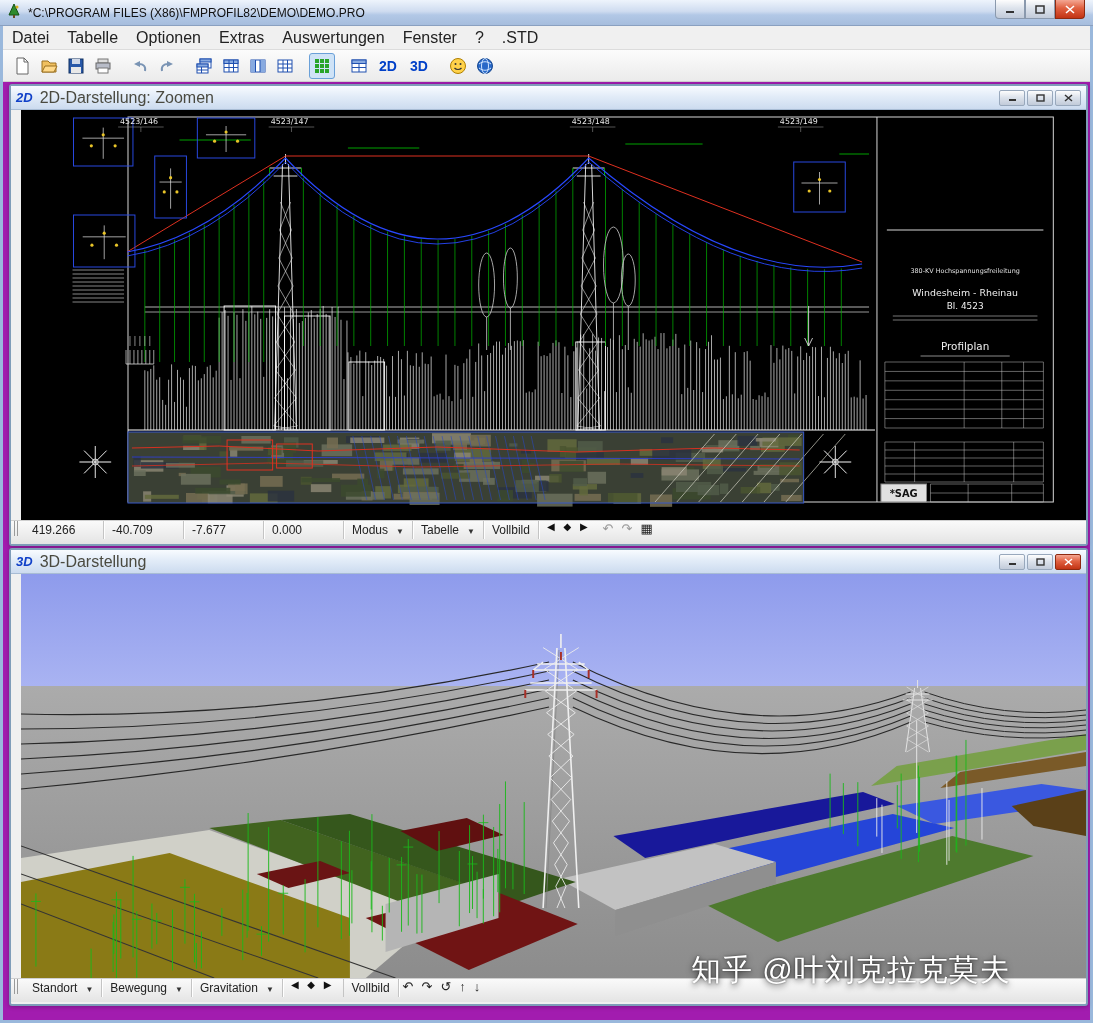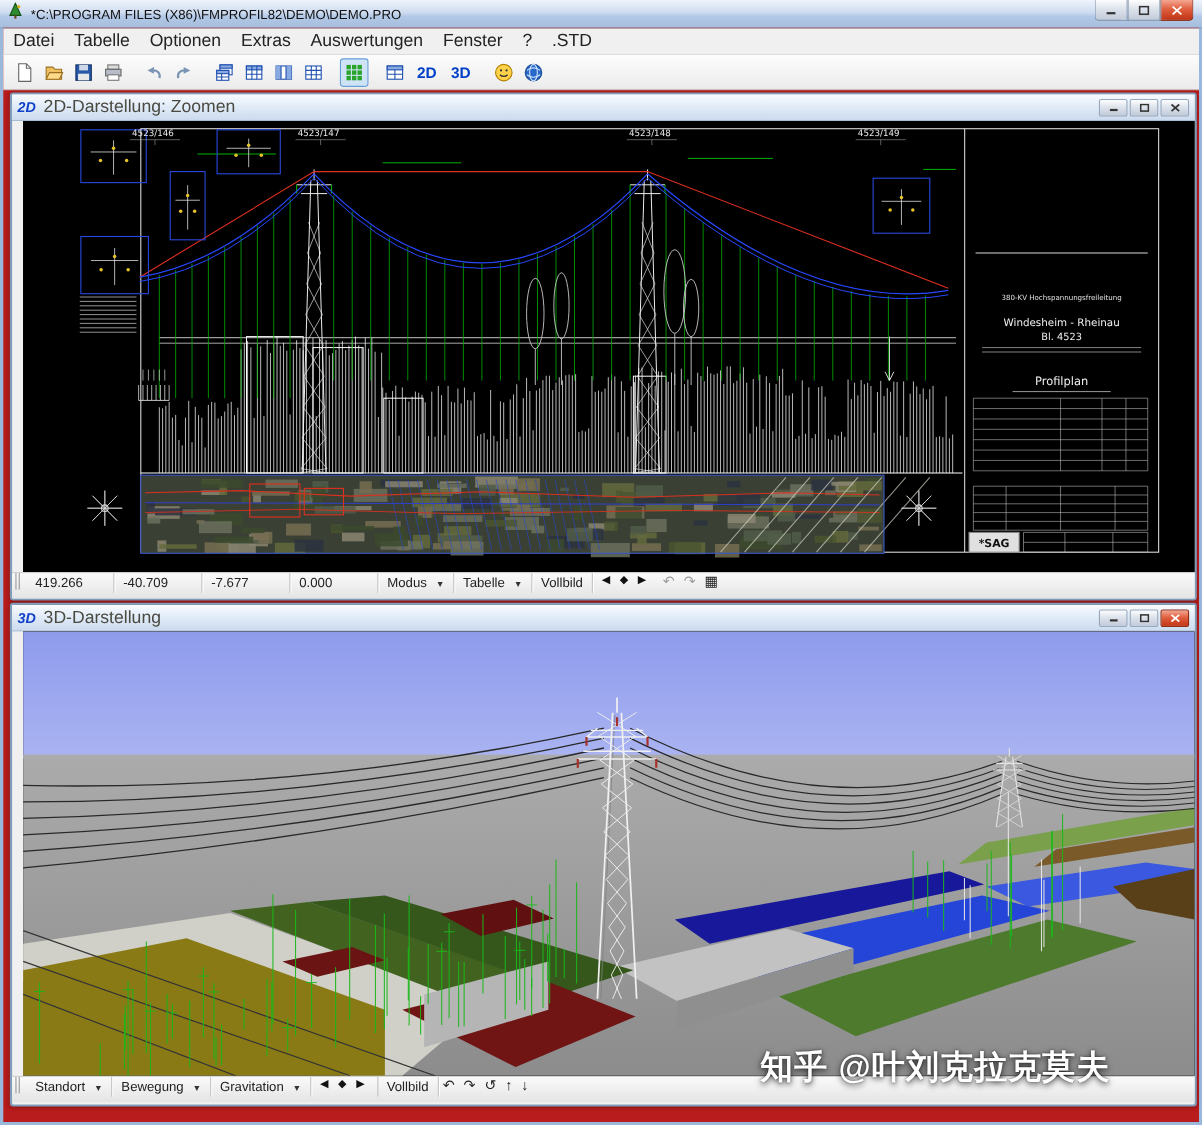--- a/index.html
+++ b/index.html
@@ -1,18 +1,18 @@
 <!DOCTYPE html>
 <html><head>
 <meta charset="utf-8">
 <style>
   * { margin:0; padding:0; box-sizing:border-box; }
   html,body { width:1093px; height:1023px; overflow:hidden; }
   body { font-family:"Liberation Sans", sans-serif; background:#f0f0f0; position:relative; }
-  .app { position:absolute; inset:0; border:3px solid #9ab8dc; border-top:none; background:#b91c1c; }
+  .app { position:absolute; inset:0; border:3px solid #9ab8dc; border-top:none; background:#a21caf; }
 
   
   .titlebar { position:absolute; left:-3px; right:-3px; top:0; height:26px;
     background:linear-gradient(#eef4fc,#cfdcf0 45%,#b2c8e6 60%,#a6bddd);
     border-bottom:1px solid #8aa0c0; display:flex; align-items:center; padding:0 6px; }
   .titlebar .ttext { font-size:12px; color:#111; margin-left:6px; flex:1; white-space:nowrap; }
   .winbtns { display:flex; align-self:flex-start; margin-right:2px; }
   .wbtn { width:30px; height:19px; display:flex; align-items:center; justify-content:center;
     background:linear-gradient(#fdfdfd,#dde3ec 45%,#c2cbd9); border:1px solid #8a99ad; border-top:none;
     color:#333; }
@@ -55,21 +55,21 @@
   .scell { padding:0 8px; height:18px; line-height:18px; border-right:1px solid #c4c4c4; box-shadow:1px 0 0 #fff; white-space:nowrap; }
   .scell.num { width:80px; }
   .scell .arr { font-size:8px; margin-left:8px; color:#333; }
   .nav { letter-spacing:3px; font-size:10px; padding:0 8px; color:#111; }
   .sicon { font-size:13px; padding:0 4px; color:#222; }
   .sicon.gray { color:#9a9a9a; }
 
   svg text { font-family:"DejaVu Sans", sans-serif; }
 
   
-  .watermark { position:absolute; left:688px; top:950px; font-size:30px; font-weight:bold; color:#fff;
+  .watermark { position:absolute; left:688px; top:950px; font-size:30px; font-weight:normal; color:#fff;
     letter-spacing:1px; text-shadow:0 2px 6px rgba(0,0,0,.75), 0 0 2px rgba(0,0,0,.55); z-index:50; white-space:nowrap; }
 </style>
 </head>
 <body>
 
 <div class="app">
 
   <div class="titlebar">
     <span>
       <svg width="16" height="16" viewBox="0 0 16 16">

